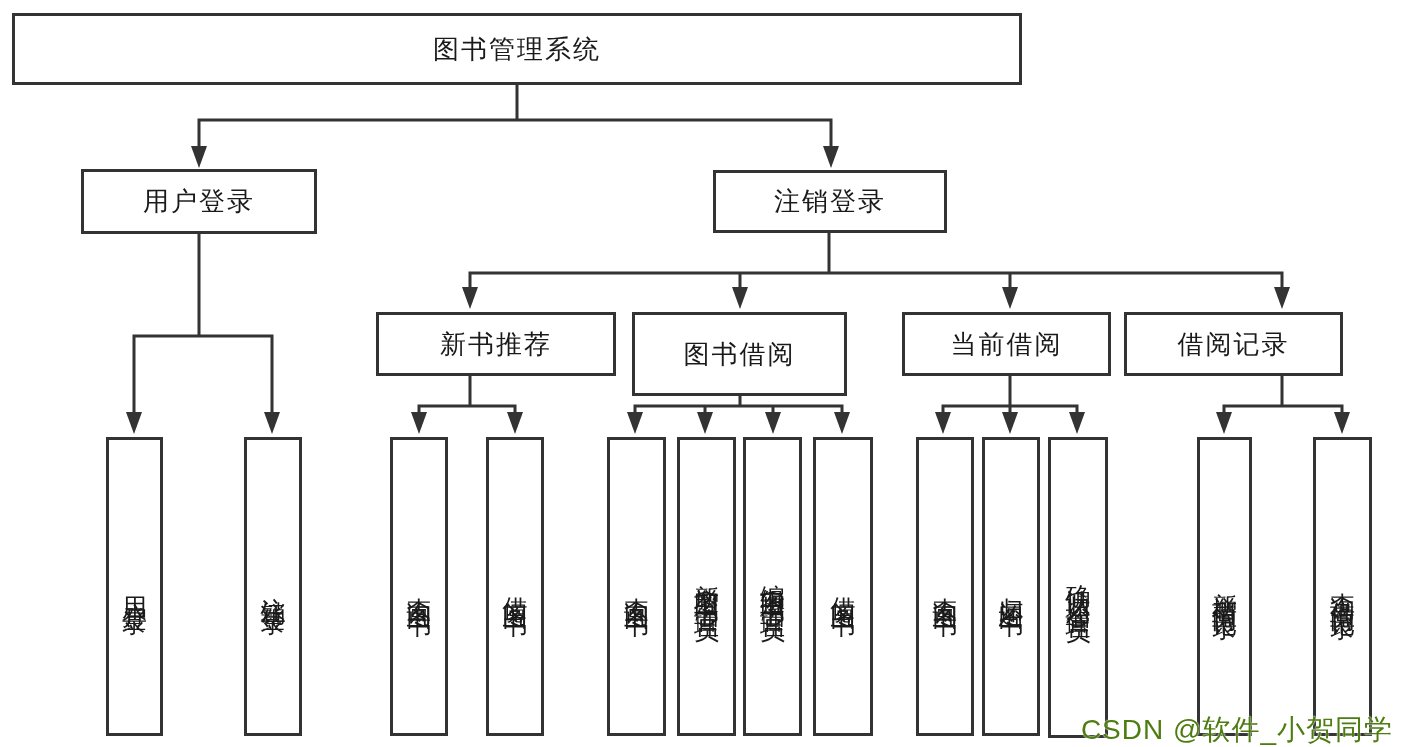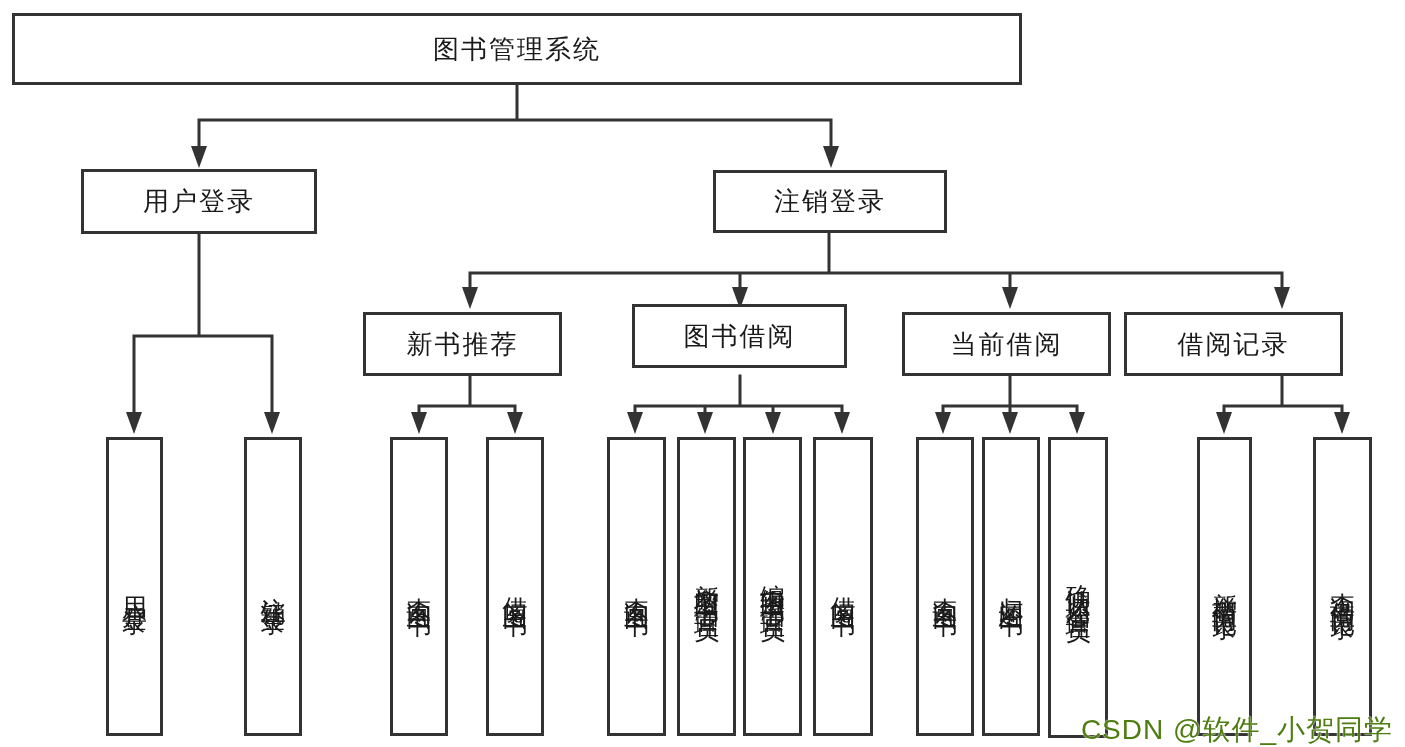--- a/index.html
+++ b/index.html
@@ -110,22 +110,22 @@
       <polygon points="1216,412 1232,412 1224,434"></polygon>
       <polygon points="1334,412 1350,412 1342,434"></polygon>
     </g>
   </svg>
 
   <div class="box" style="left:12px; top:13px; width:1010px; height:72px;">图书管理系统</div>
 
   <div class="box" style="left:81px; top:169px; width:236px; height:65px;">用户登录</div>
   <div class="box" style="left:713px; top:170px; width:234px; height:63px;">注销登录</div>
 
-  <div class="box" style="left:363px; top:312px; width:199px; height:64px;">新书推荐</div>
-  <div class="box" style="left:632px; top:304px; width:215px; height:64px;">图书借阅</div>
+  <div class="box" style="left:376px; top:312px; width:240px; height:64px;">新书推荐</div>
+  <div class="box" style="left:632px; top:312px; width:215px; height:84px;">图书借阅</div>
   <div class="box" style="left:902px; top:312px; width:209px; height:64px;">当前借阅</div>
   <div class="box" style="left:1124px; top:312px; width:219px; height:64px;">借阅记录</div>
 
   <div class="vbox" style="left:106px; top:437px; width:57px; height:299px;">
     <span class="vtext">用户登录</span>
   </div>
   <div class="vbox" style="left:244px; top:437px; width:58px; height:299px;">
     <span class="vtext">注销登录</span>
   </div>
 

